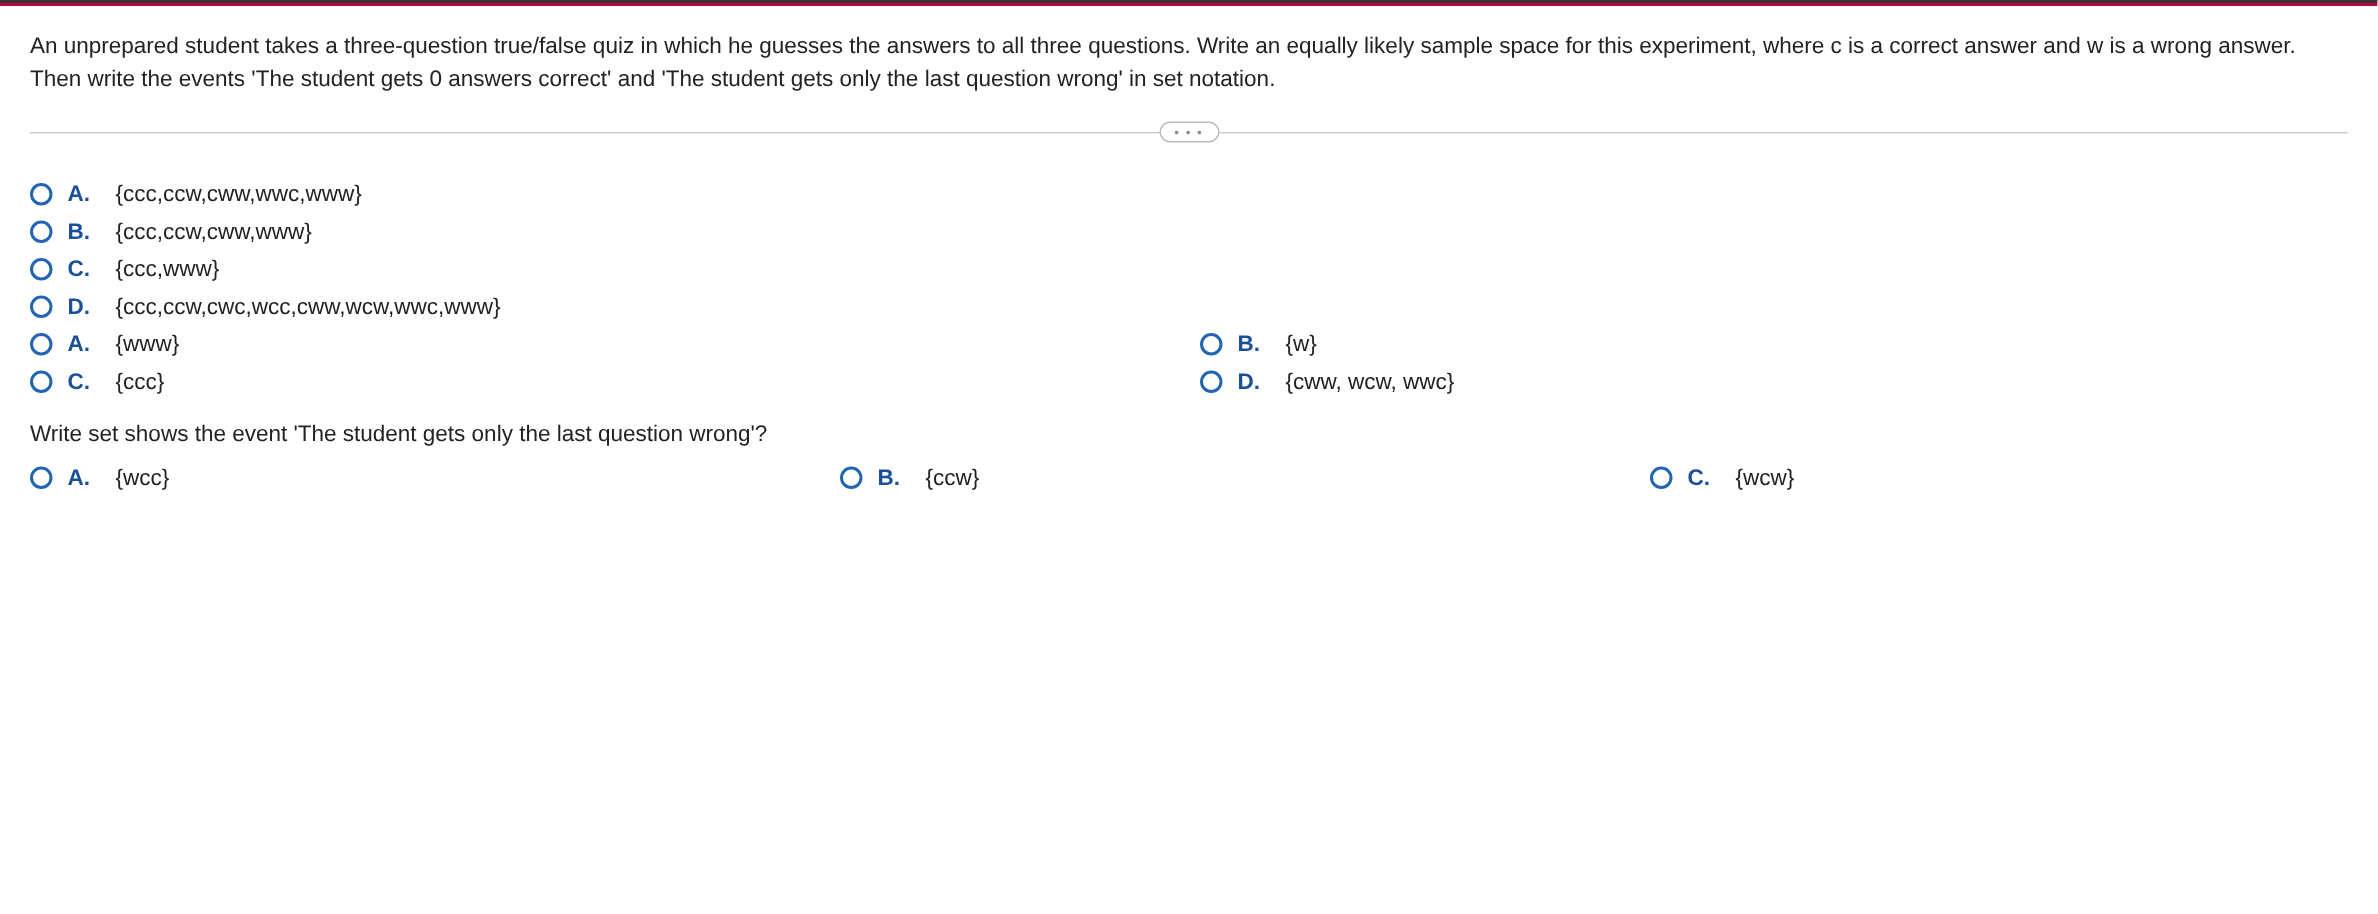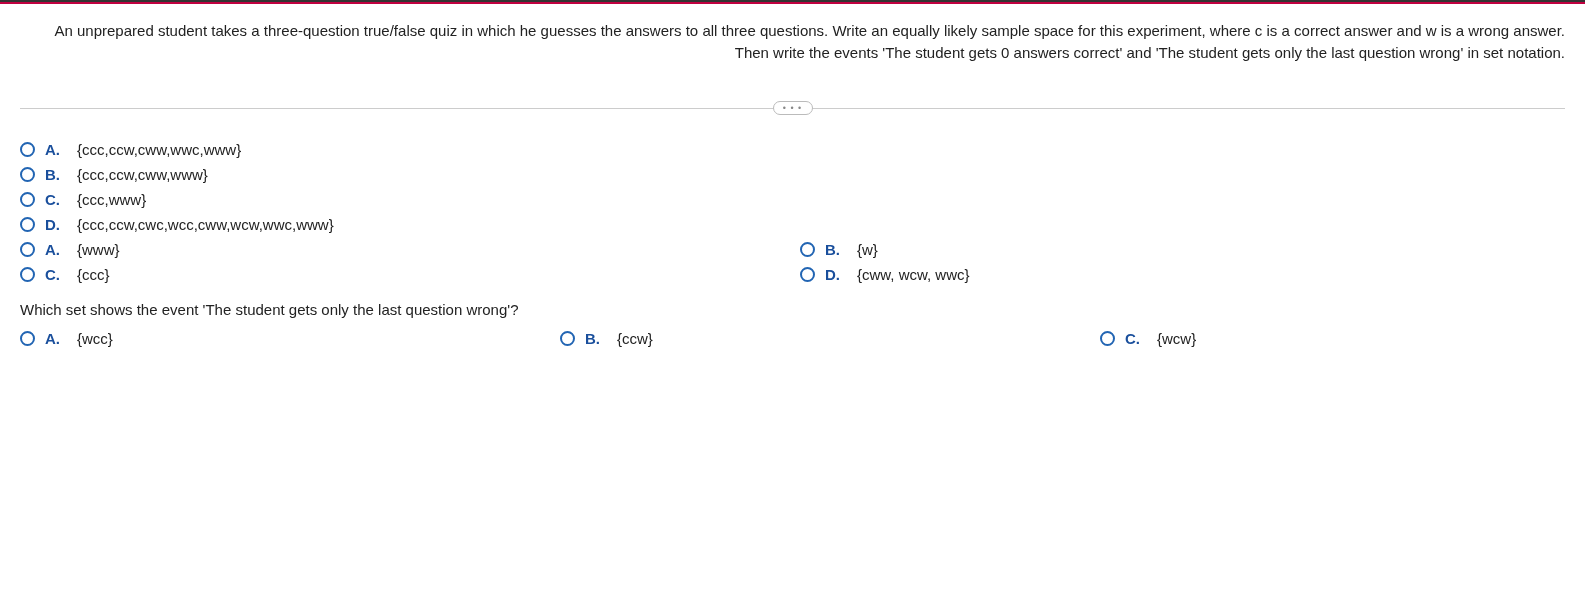--- a/index.html
+++ b/index.html
@@ -5,21 +5,21 @@
     * { box-sizing: border-box; margin: 0; padding: 0; }
     body {
       font-family: Arial, Helvetica, sans-serif;
       font-size: 15px;
       color: #222;
       width: 1585px;
       background: #fff;
     }
     .topbar { height: 4px; background: #c00040; border-top: 2px solid #333;}
     .content { padding: 16px 20px 20px 20px; }
-    .problem-text { line-height: 1.45; margin-bottom: 44px; text-align: right; }
+    .problem-text { line-height: 1.45; margin-bottom: 24px; }
     .divider-wrap { position: relative; margin: 0 0 28px 0; }
     .divider-line { border: none; border-top: 1px solid #ccc; }
     .divider-pill {
       position: absolute; left: 50%; top: 50%;
       transform: translate(-50%, -50%);
       background: #fff; border: 1px solid #bbb; border-radius: 10px;
       width: 40px; height: 14px; display: flex; align-items: center; justify-content: center;
       font-size: 9px; color: #888; letter-spacing: 1px;
     }
     .question-text { margin: 14px 0 8px 0; }
@@ -86,21 +86,21 @@
       <span class="opt-letter">C.</span>
       <span class="opt-text">{ccc}</span>
     </div>
     <div class="option-row">
       <span class="radio"></span>
       <span class="opt-letter">D.</span>
       <span class="opt-text">{cww, wcw, wwc}</span>
     </div>
   </div>
 
-  <div class="question-text">Which set shows the event 'The student gets only the last question wrong'?</div>
+  <div class="question-text">Write set shows the event 'The student gets only the last question wrong'?</div>
   <div class="grid-3">
     <div class="option-row">
       <span class="radio"></span>
       <span class="opt-letter">A.</span>
       <span class="opt-text">{wcc}</span>
     </div>
     <div class="option-row">
       <span class="radio"></span>
       <span class="opt-letter">B.</span>
       <span class="opt-text">{ccw}</span>

